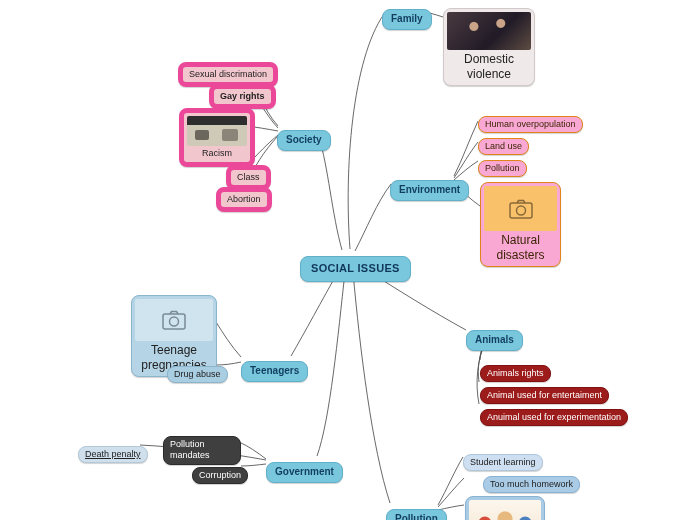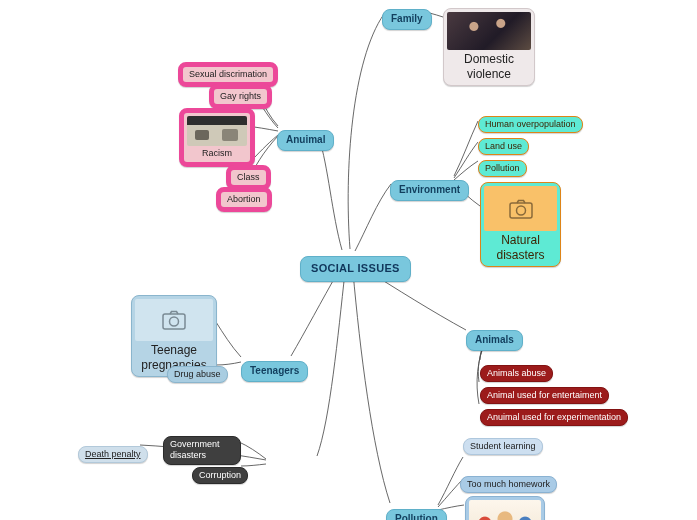--- a/index.html
+++ b/index.html
@@ -17,21 +17,21 @@
   }
   .branch{
     background:#79c7dd;border:1px solid #5fb0c9;color:#123f5e;
     font-weight:bold;font-size:10px;padding:3px 8px;
   }
   .center-node{
     background:#79c7dd;border:1px solid #5fb0c9;color:#10365b;
     font-weight:bold;font-size:11px;padding:5px 10px;letter-spacing:.3px;
   }
   .pink{background:#f2c6cd;border:5px solid #ec4899;}
-  .orange{background:#5eead4;border:1px solid #de8418;color:#3c2505;}
+  .orange{background:#f9a8d4;border:1px solid #de8418;color:#3c2505;}
   .darkred{background:#9c1b1b;border:1px solid #821212;color:#fff;}
   .lightblue{background:#a9cde1;border:1px solid #8ab5cd;}
   .paleblue{background:#cfdfeb;border:1px solid #b2c9da;}
   .darkgray{background:#3f3f3f;border:1px solid #2b2b2b;color:#fff;}
   .edu-light{background:#cddff0;border:1px solid #aec7dd;}
   .edu-mid{background:#a9cbe6;border:1px solid #8ab2d2;}
   .imgnode{padding:3px;white-space:normal;text-align:center;}
   .imgnode .frame{border-radius:2px;display:flex;align-items:center;justify-content:center;overflow:hidden;}
   .imgnode .caption{display:block;font-size:12px;padding-top:2px;}
   .photo-dark{
@@ -89,23 +89,23 @@
   </svg>
 
   <div class="node center-node" style="left:300px;top:248px;">SOCIAL ISSUES</div>
 
   <div class="node branch" style="left:382px;top:1px;">Family</div>
   <div class="node imgnode" style="left:443px;top:0px;width:84px;background:#efe9ea;border:1px solid #d2c8ca;">
     <div class="frame photo-dark" style="height:38px;"></div>
     <span class="caption">Domestic violence</span>
   </div>
 
-  <div class="node branch" style="left:277px;top:122px;">Anuimal</div>
+  <div class="node branch" style="left:277px;top:122px;">Society</div>
   <div class="node pink" style="left:178px;top:54px;">Sexual discrimation</div>
-  <div class="node pink" style="left:209px;top:76px;">Gay rights</div>
+  <div class="node pink" style="left:209px;top:76px;font-weight:bold;">Gay rights</div>
   <div class="node pink imgnode" style="left:179px;top:100px;width:60px;">
     <div class="frame comic" style="height:30px;">
       <div class="band"></div>
       <div class="blob1"></div>
       <div class="blob2"></div>
     </div>
     <span class="caption" style="font-size:9px;">Racism</span>
   </div>
   <div class="node pink" style="left:226px;top:157px;">Class</div>
   <div class="node pink" style="left:216px;top:179px;">Abortion</div>
@@ -119,41 +119,42 @@
       <svg width="24" height="20" viewBox="0 0 24 20">
         <rect x="1" y="4" width="22" height="15" rx="2" fill="none" stroke="#8a6a3a" stroke-width="1.5"></rect>
         <path d="M8 4 L9.5 1.5 h5 L16 4" fill="none" stroke="#8a6a3a" stroke-width="1.5"></path>
         <circle cx="12" cy="11.5" r="4.5" fill="none" stroke="#8a6a3a" stroke-width="1.5"></circle>
       </svg>
     </div>
     <span class="caption">Natural disasters</span>
   </div>
 
   <div class="node branch" style="left:466px;top:322px;">Animals</div>
-  <div class="node darkred" style="left:480px;top:357px;">Animals abuse</div>
+  <div class="node darkred" style="left:480px;top:357px;">Animals rights</div>
   <div class="node darkred" style="left:480px;top:401px;">Anuimal used for experimentation</div>
   <div class="node darkred" style="left:480px;top:379px;">Animal used for entertaiment</div>
 
   <div class="node branch" style="left:241px;top:353px;">Teenagers</div>
   <div class="node lightblue imgnode" style="left:131px;top:287px;width:78px;background:#b5d4e5;">
     <div class="frame" style="height:42px;background:#d0e4ef;">
       <svg width="24" height="20" viewBox="0 0 24 20">
         <rect x="1" y="4" width="22" height="15" rx="2" fill="none" stroke="#7a8a94" stroke-width="1.5"></rect>
         <path d="M8 4 L9.5 1.5 h5 L16 4" fill="none" stroke="#7a8a94" stroke-width="1.5"></path>
         <circle cx="12" cy="11.5" r="4.5" fill="none" stroke="#7a8a94" stroke-width="1.5"></circle>
       </svg>
     </div>
     <span class="caption">Teenage pregnancies</span>
   </div>
   <div class="node lightblue" style="left:167px;top:358px;">Drug abuse</div>
 
+  <div class="node branch" style="left:266px;top:454px;">Government</div>
   <div class="node paleblue" style="left:78px;top:438px;text-decoration:underline;">Death penalty</div>
-  <div class="node darkgray" style="left:163px;top:428px;width:64px;white-space:normal;">Government disasters</div>
+  <div class="node darkgray" style="left:163px;top:428px;width:64px;white-space:normal;">Pollution mandates</div>
   <div class="node darkgray" style="left:192px;top:459px;">Corruption</div>
 
   <div class="node branch" style="left:386px;top:501px;">Pollution</div>
-  <div class="node edu-light" style="left:463px;top:430px;text-align:center;">Student learning</div>
-  <div class="node edu-mid" style="left:460px;top:468px;">Too much homework</div>
+  <div class="node edu-light" style="left:463px;top:446px;text-align:center;">Student learning</div>
+  <div class="node edu-mid" style="left:483px;top:468px;">Too much homework</div>
   <div class="node imgnode edu-mid" style="left:465px;top:488px;width:72px;">
     <div class="frame cartoon" style="height:42px;"></div>
   </div>
 
 </div>
 
 </body></html>

